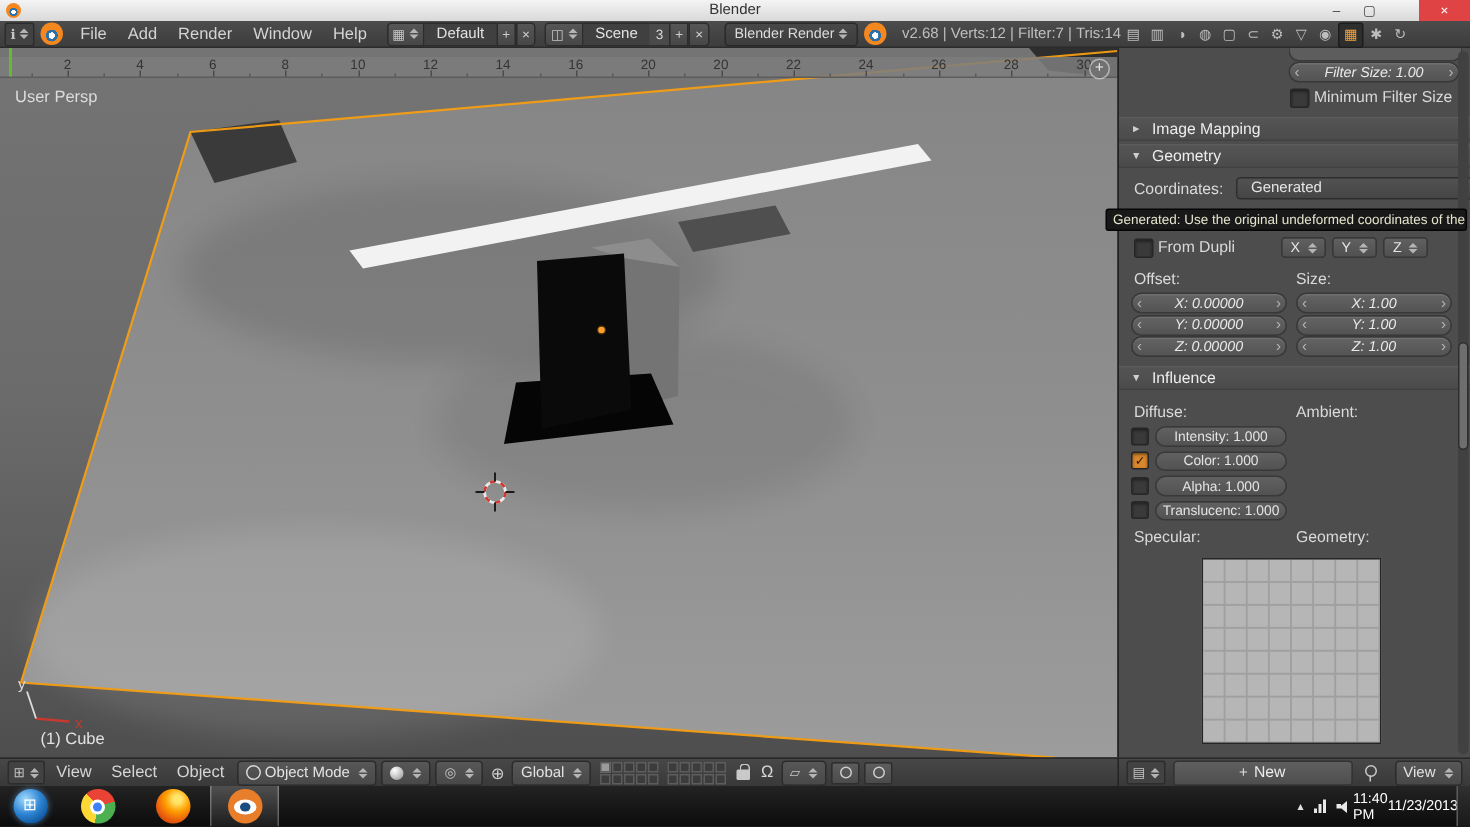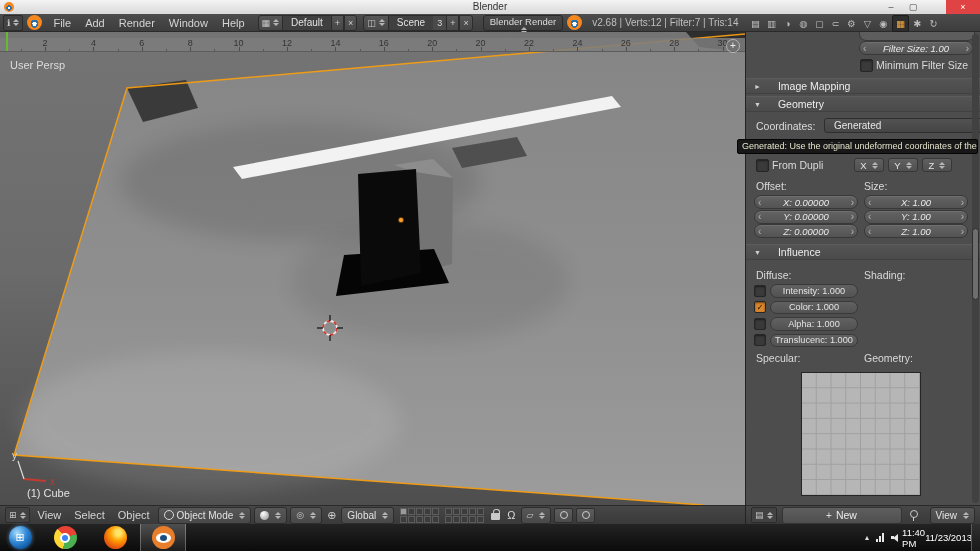--- a/index.html
+++ b/index.html
@@ -22,21 +22,21 @@
   .ud::before{border-bottom:3px solid #b5b5b5;}
   .ud::after{border-top:3px solid #b5b5b5;}
   .blender-logo{width:15px;height:15px;margin:0 4px;border-radius:50%;background:radial-gradient(circle at 50% 58%, #fff 0 18%, #2d6fa8 19% 34%, #f5871f 35%);}
   .menu{font-size:11px;color:#d4d4d4;padding:0 7px;line-height:18px;white-space:nowrap;}
   .grp{display:inline-flex;align-items:center;margin-left:6px;}
   .grp-btn{display:inline-flex;align-items:center;height:14px;background:linear-gradient(#565656,#474747);border:1px solid #2c2c2c;padding:0 3px;color:#cfcfcf;font-size:9px;}
   .grp-btn:first-child{border-radius:3px 0 0 3px;}
   .grp-btn:last-child{border-radius:0 3px 3px 0;}
   .grp-field{height:14px;line-height:14px;background:#404040;border-top:1px solid #2c2c2c;border-bottom:1px solid #2c2c2c;color:#e2e2e2;font-size:10px;padding:0 8px;}
   .grp-badge{height:14px;line-height:14px;background:#4a4a4a;border-top:1px solid #2c2c2c;border-bottom:1px solid #2c2c2c;color:#d8d8d8;font-size:9px;padding:0 4px;}
-  .engine{display:inline-flex;align-items:center;margin-left:10px;height:14px;background:linear-gradient(#484848,#3c3c3c);border:1px solid #292929;border-radius:3px;padding:0 6px;color:#dcdcdc;font-size:9.5px;flex-direction:column;}
+  .engine{display:inline-flex;align-items:center;margin-left:10px;height:14px;background:linear-gradient(#484848,#3c3c3c);border:1px solid #292929;border-radius:3px;padding:0 6px;color:#dcdcdc;font-size:9.5px;}
   .stats{margin-left:6px;font-size:10px;color:#bfbfbf;white-space:nowrap;}
   #prop-tabs{position:absolute;left:748px;top:15px;height:16px;display:flex;align-items:center;gap:1px;}
   .prop-tab{width:15px;height:15px;display:inline-flex;align-items:center;justify-content:center;font-size:9.5px;color:#bdbdbd;border-radius:2px;}
   .prop-tab.active{background:#2e2e2e;border:1px solid #1d1d1d;color:#f0a33c;}
   
   #viewport{position:absolute;left:0;top:32px;width:745px;height:473px;overflow:hidden;}
   #scene-svg{position:absolute;left:0;top:0;}
   #ruler{position:absolute;left:0;right:0;top:6px;height:13px;background:rgba(125,125,125,.85);border-bottom:1px solid #5c5c5c;}
   .ruler-num{position:absolute;top:0;width:18px;text-align:center;font-size:9px;color:#343434;}
   .ruler-tick{position:absolute;bottom:0;width:1px;height:4px;background:#4c4c4c;}
@@ -57,21 +57,21 @@
   .layer-cell.active{background:#9a9a9a;}
   .lock-icon{position:relative;width:9px;height:7px;background:#c9c9c9;border-radius:1px;margin:3px 2px 0 4px;}
   .lock-icon::before{content:"";position:absolute;top:-4px;left:1.5px;width:5px;height:4px;border:1.5px solid #c9c9c9;border-bottom:none;border-radius:3px 3px 0 0;}
   .magnet{font-size:11px;color:#d8d8d8;padding:0 2px;}
   .cam-btn{width:17px;height:13px;background:linear-gradient(#5d5d5d,#4b4b4b);border:1px solid #2e2e2e;border-radius:2px;display:inline-flex;align-items:center;justify-content:center;}
   .cam-lens{width:6px;height:6px;border:1.5px solid #cdcdcd;border-radius:50%;}
   
   #props{position:absolute;left:745px;top:32px;width:235px;height:473px;background:#4d4d4d;border-left:1px solid #232323;box-sizing:border-box;overflow:hidden;}
   .lbl{position:absolute;font-size:10.5px;color:#dadada;line-height:13px;white-space:nowrap;}
   .checkbox{position:absolute;width:11px;height:11px;background:#3a3a3a;border:1px solid #262626;border-radius:2px;box-shadow:inset 0 1px 2px rgba(0,0,0,.5);font-size:9px;line-height:11px;text-align:center;color:#2a1a00;}
-  .panel-header{position:absolute;left:0;width:235px;height:16px;display:flex;align-items:center;gap:17px;padding-left:8px;box-sizing:border-box;color:#ededed;font-size:10.5px;background:linear-gradient(#545454,#4b4b4b);border-top:1px solid #5c5c5c;border-bottom:1px solid #414141;}
+  .panel-header{position:absolute;left:0;width:235px;height:16px;display:flex;align-items:center;gap:7px;padding-left:8px;box-sizing:border-box;color:#ededed;font-size:10.5px;background:linear-gradient(#545454,#4b4b4b);border-top:1px solid #5c5c5c;border-bottom:1px solid #414141;}
   .tri{font-size:7px;color:#cfcfcf;}
   .numfield{position:absolute;height:14px;background:linear-gradient(#646464,#535353);border:1px solid #383838;border-radius:8px;display:flex;align-items:center;box-shadow:inset 0 1px 0 rgba(255,255,255,.08);box-sizing:border-box;}
   .nf-text{flex:1;text-align:center;font-size:9.5px;color:#e9e9e9;white-space:nowrap;overflow:hidden;font-style:italic;}
   .nf-arrow{font-size:10px;color:#b5b5b5;padding:0 3px;line-height:11px;}
   .btn.partial{position:absolute;left:113px;top:0;width:114px;height:8px;background:#5d5d5d;border:1px solid #3a3a3a;border-top:none;border-radius:0 0 7px 7px;}
   .dropdown{position:absolute;height:15px;background:linear-gradient(#525252,#454545);border:1px solid #2e2e2e;border-radius:3px;display:flex;align-items:center;padding:0 5px 0 9px;box-sizing:border-box;}
   .dd-text{flex:1;font-size:10px;color:#e6e6e6;text-align:left;}
   .axis-btn{position:absolute;width:30px;height:14px;background:linear-gradient(#606060,#505050);border:1px solid #373737;border-radius:3px;display:inline-flex;align-items:center;justify-content:center;font-size:9.5px;color:#e4e4e4;gap:2px;box-sizing:border-box;}
   .inf-col{position:absolute;width:104px;}
   .inf-row{display:flex;align-items:center;gap:4px;margin-bottom:3px;height:13.5px;}
@@ -424,21 +424,21 @@
         <span class="nf-text">Z: 1.00</span>
         <i class="nf-arrow">›</i>
       </span>
 
     <div class="panel-header" style="top:212px">
         <i class="tri">▼</i>
         <span>Influence</span>
       </div>
 
     <span class="lbl" style="left:10px;top:237px">Diffuse:</span>
-    <span class="lbl" style="left:118px;top:237px">Shading:</span>
+    <span class="lbl" style="left:118px;top:237px">Ambient:</span>
     <div class="inf-col" style="left:8px;top:252px">
         <div class="inf-row">
           <span class="cb"></span>
           <span class="slider-btn">Intensity: 1.000</span>
         </div>
         <div class="inf-row">
           <span class="cb checked">✓</span>
           <span class="slider-btn">Color: 1.000</span>
         </div>
         <div class="inf-row">

